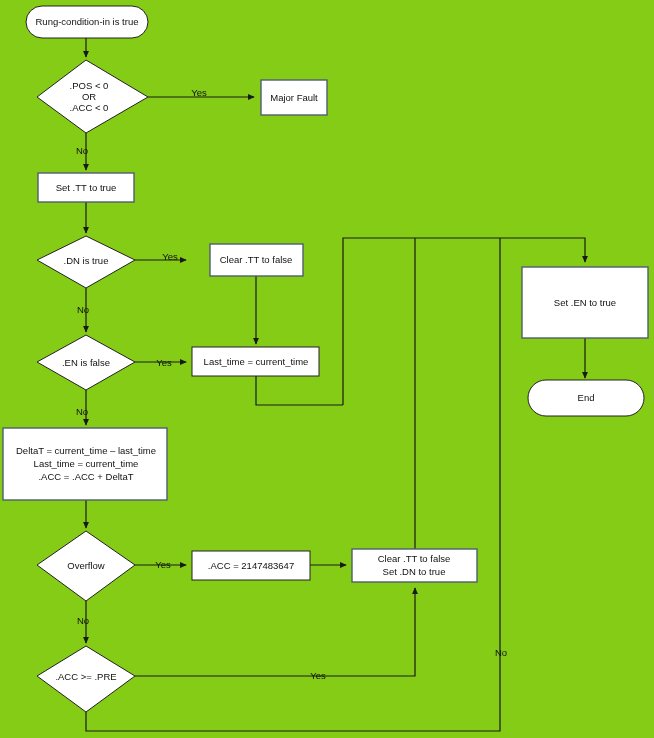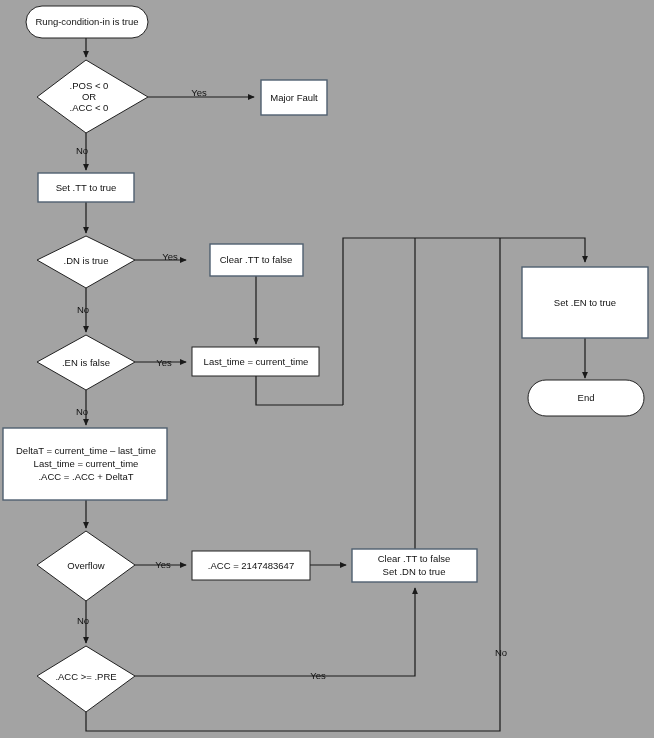--- a/index.html
+++ b/index.html
@@ -8,21 +8,21 @@
     padding: 0;
     background: #ffffff;
   }
   body {
     font-family: "Liberation Sans", sans-serif;
   }
   #chart-root {
     position: relative;
     width: 654px;
     height: 738px;
-    background: #a3a3a3;
+    background: #84cc16;
     overflow: hidden;
   }
   #flow-svg {
     position: absolute;
     left: 0;
     top: 0;
     width: 654px;
     height: 738px;
   }
   .node-text {

